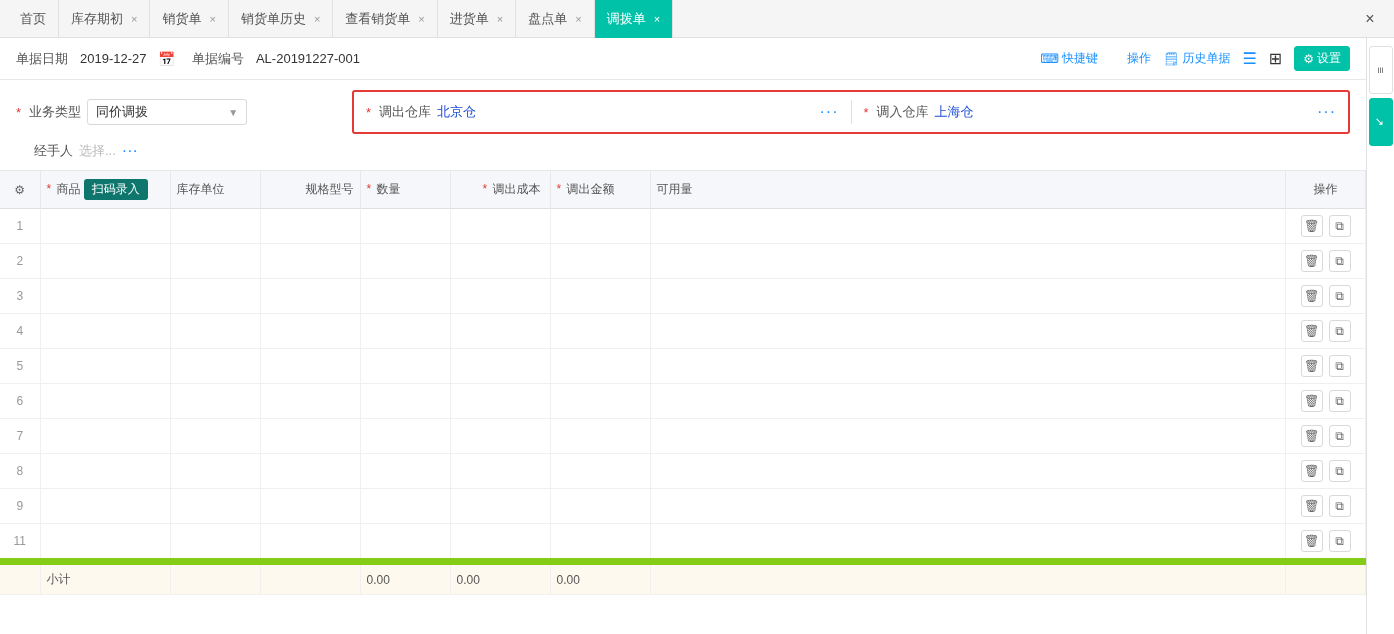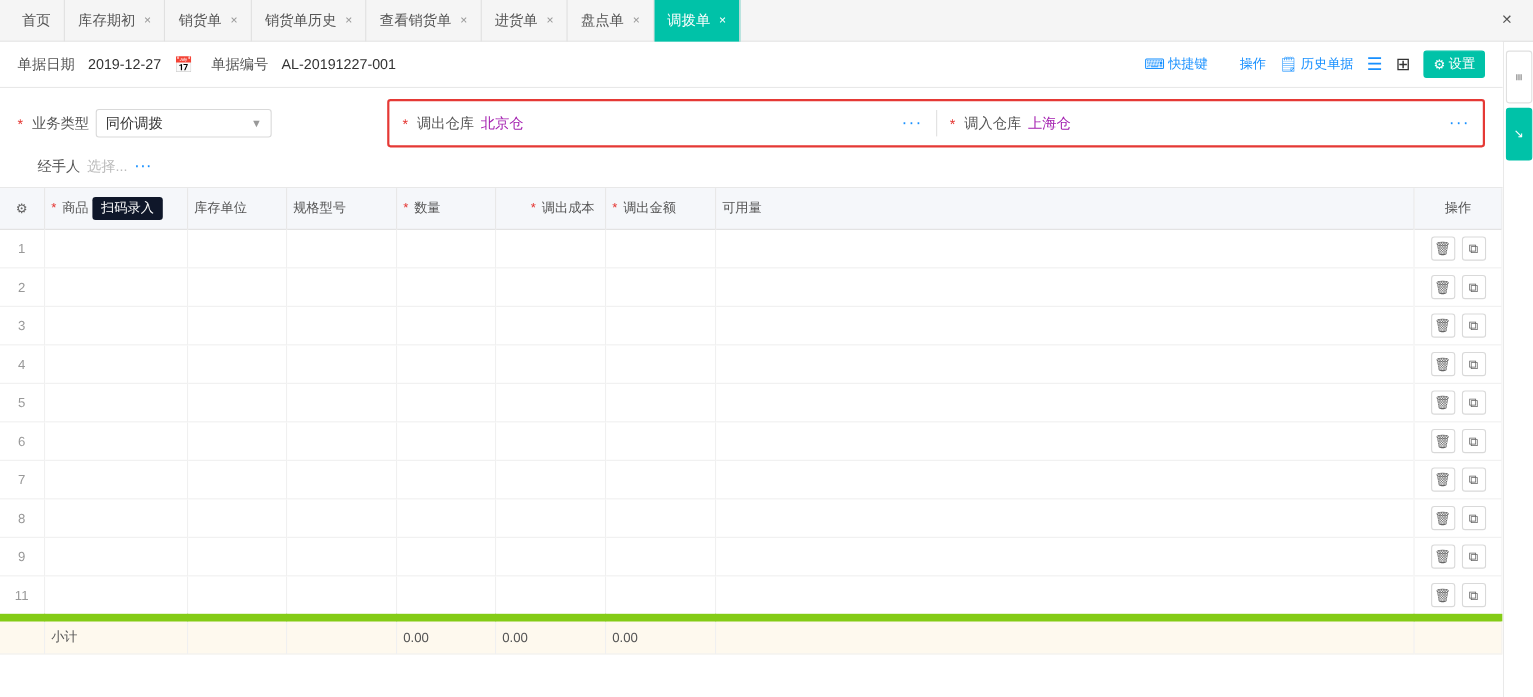--- a/index.html
+++ b/index.html
@@ -127,21 +127,21 @@
       gap: 6px;
     }
     .field-divider {
       width: 1px;
       height: 24px;
       background: #e0e0e0;
       margin: 0 12px;
     }
     .required-star { color: #e53935; margin-right: 2px; }
     .field-label { color: #555; white-space: nowrap; }
-    .field-value { color: #a21caf; cursor: pointer; text-align: right; }
+    .field-value { color: #1d4ed8; cursor: pointer; text-align: right; }
     .dots-btn {
       color: #1890ff;
       cursor: pointer;
       font-size: 16px;
       margin-left: auto;
       letter-spacing: 1px;
     }
 
     .left-form {
       display: flex;
@@ -233,21 +233,21 @@
       cursor: pointer;
       display: flex;
       align-items: center;
       justify-content: center;
       font-size: 12px;
       color: #666;
     }
 
     
     .scan-btn {
-      background: #0f172a;
+      background: #0f766e;
       color: #fff;
       border: none;
       border-radius: 3px;
       padding: 2px 8px;
       font-size: 12px;
       cursor: pointer;
       white-space: nowrap;
     }
 
     
@@ -300,21 +300,21 @@
     .main-content {
       display: flex;
       flex-direction: column;
       height: calc(100vh - 38px);
       margin-right: 28px;
     }
 
     .col-no { width: 40px; }
     .col-product { width: 130px; }
     .col-unit { width: 90px; }
-    .col-spec { width: 100px; }
+    .col-spec { width: 100px; text-align: right; }
     .col-qty { width: 90px; }
     .col-cost { width: 100px; padding-left: 32px; }
     .col-amount { width: 100px; }
     .col-available { flex: 1; }
     .col-ops { width: 80px; }
     .grid-icon {
       display: inline-grid;
       grid-template-columns: 1fr 1fr;
       gap: 1px;
       width: 14px;

